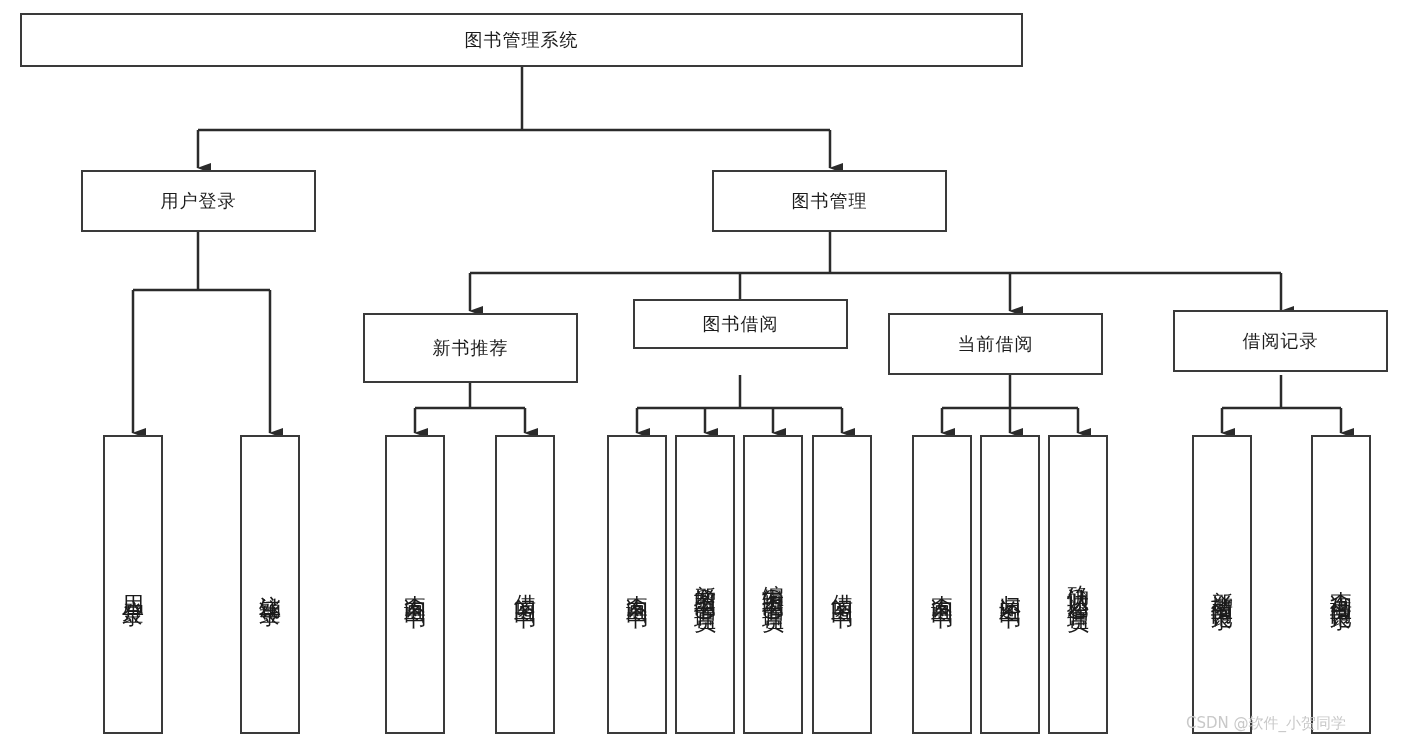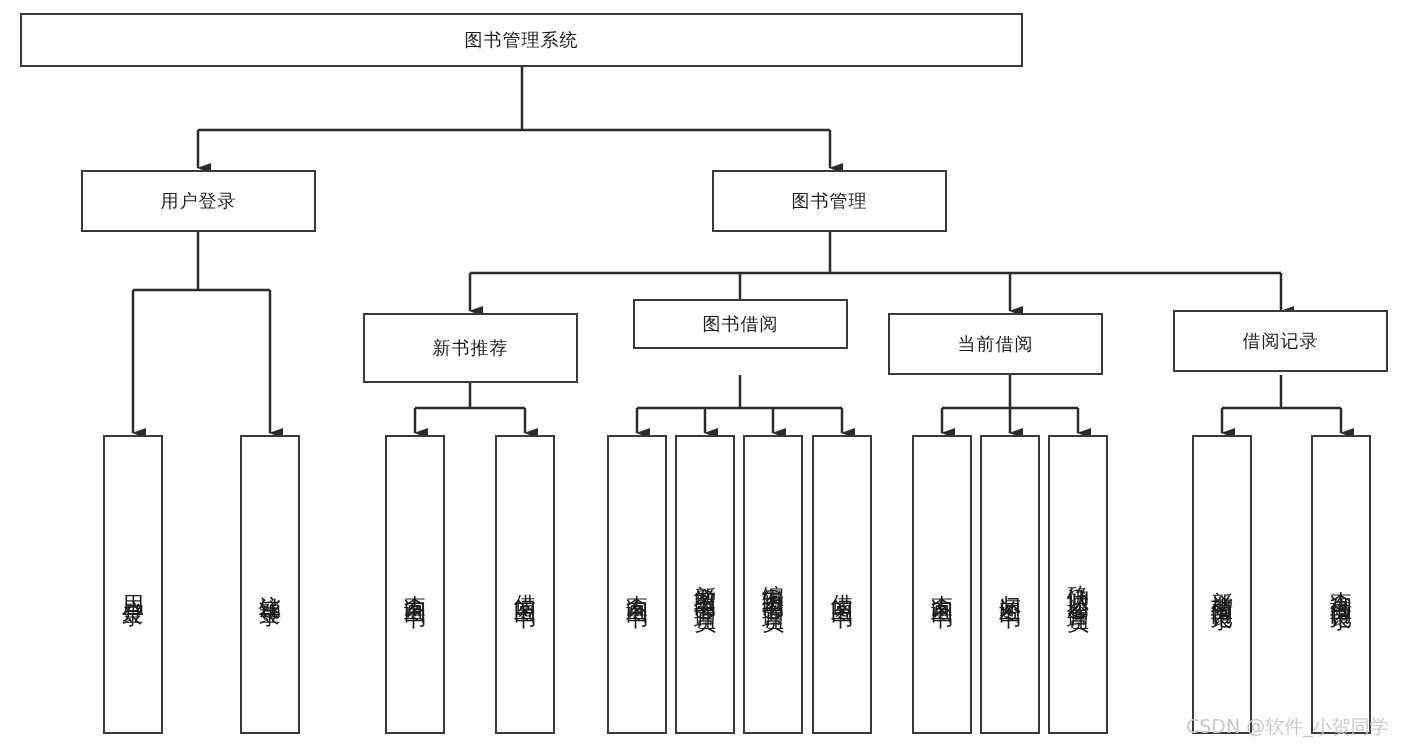--- a/index.html
+++ b/index.html
@@ -48,21 +48,21 @@
   }
   .node.v .lbl {
     writing-mode: vertical-rl;
     text-orientation: upright;
     white-space: nowrap;
   }
   .watermark {
     position: absolute;
     left: 1186px;
     top: 714px;
-    font-size: 19px;
+    font-size: 15px;
     color: #c9c9c9;
     white-space: nowrap;
     z-index: 5;
     font-family: "DejaVu Sans", sans-serif;
   }
 </style>
 </head>
 <body>
 
 <div id="canvas">

